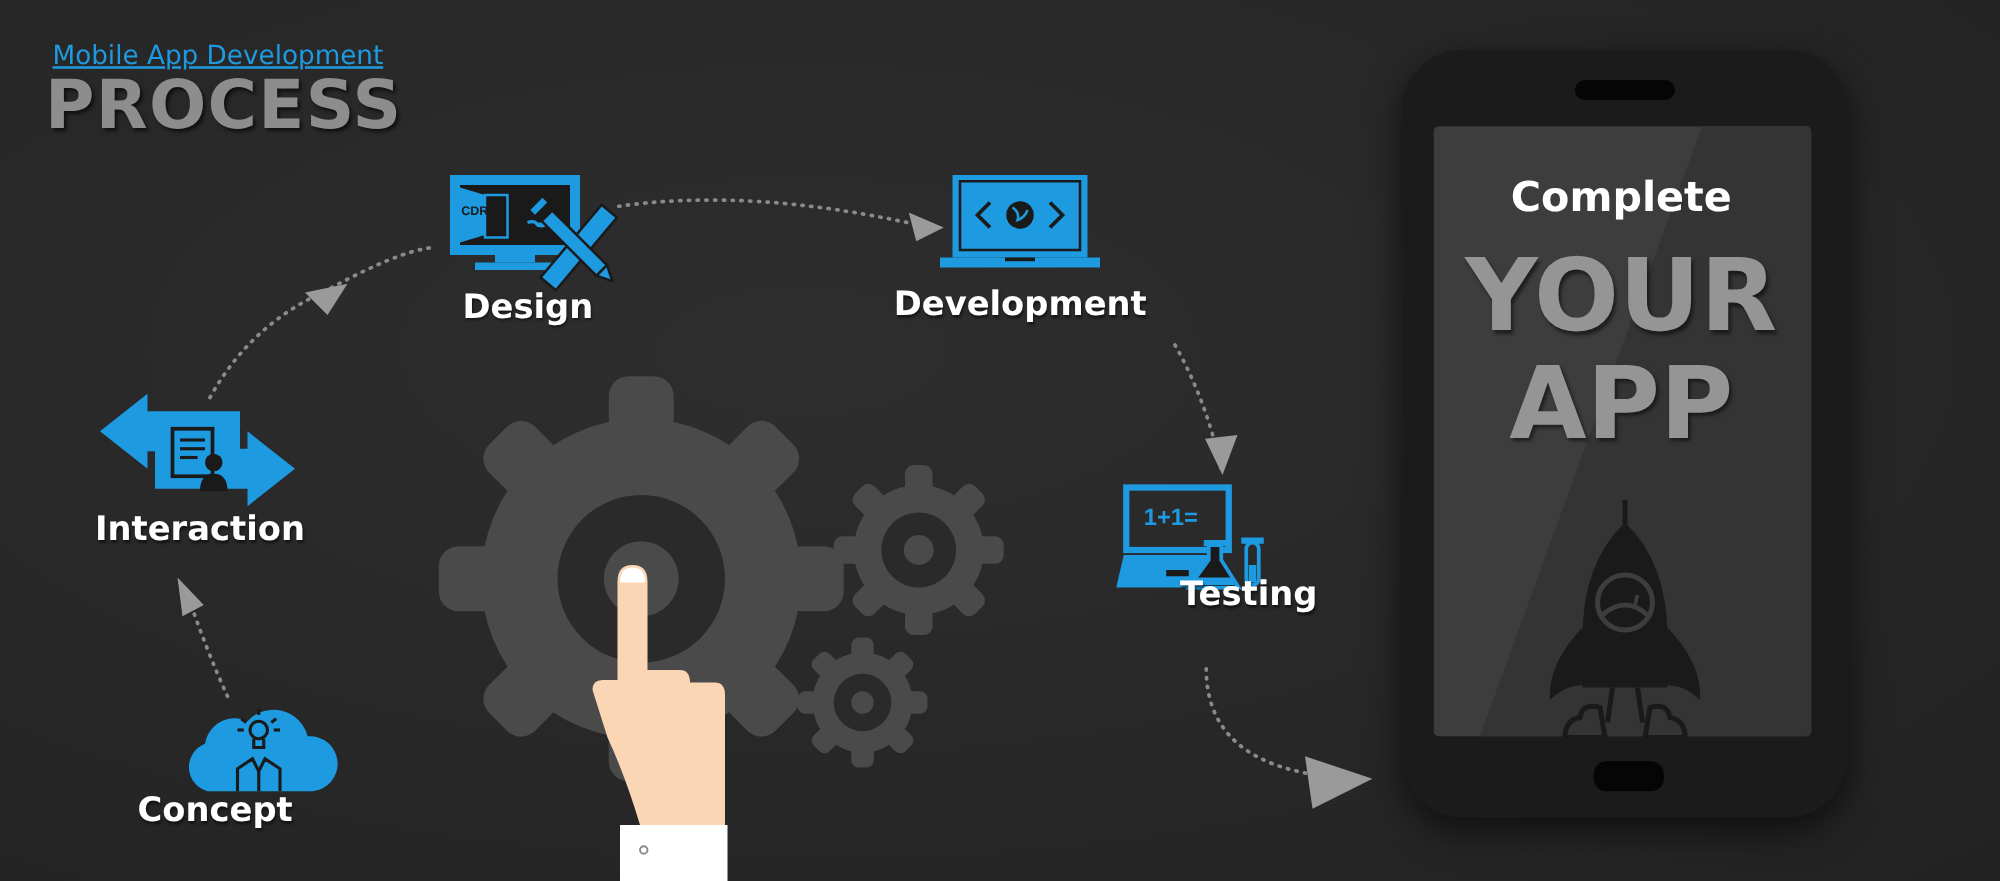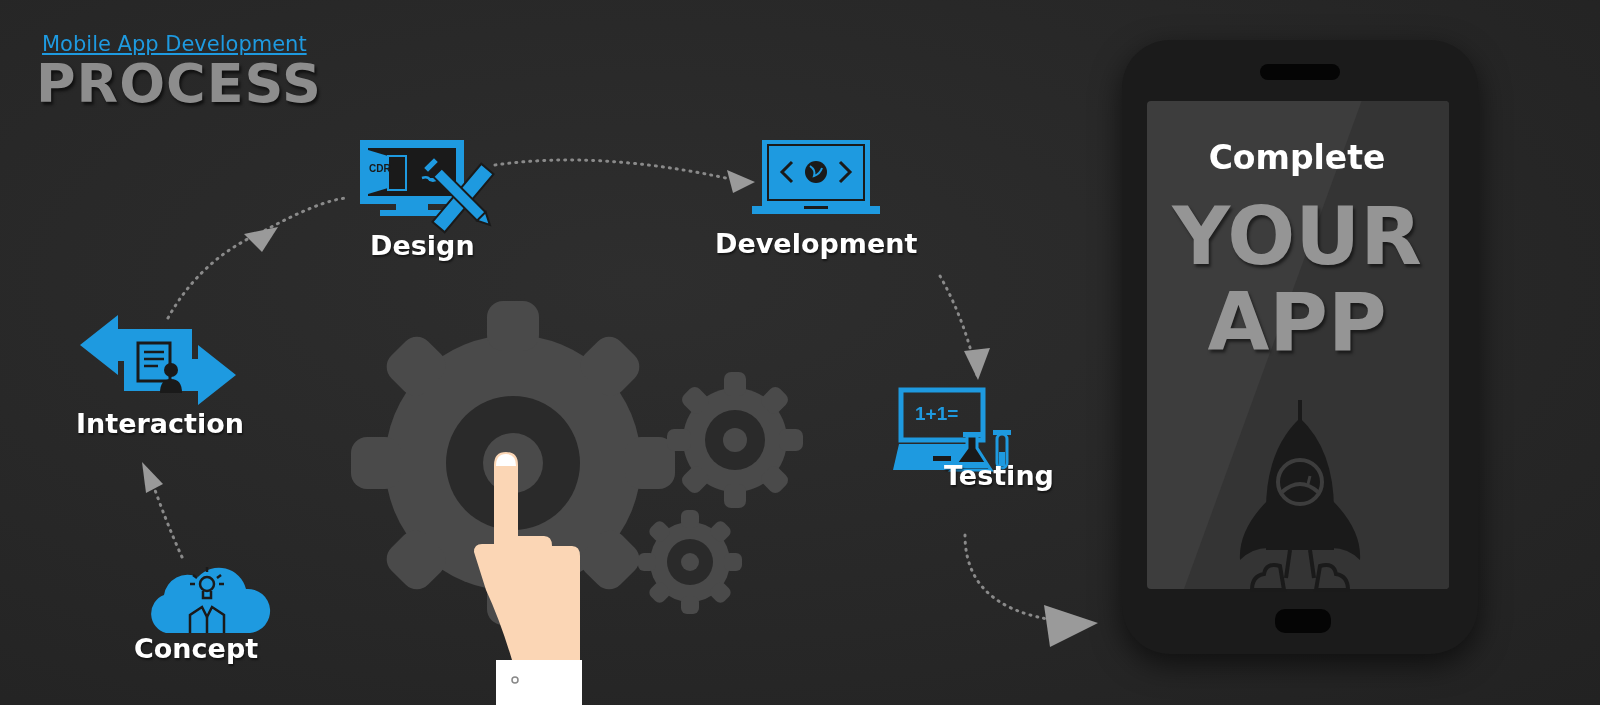--- a/index.html
+++ b/index.html
@@ -69,21 +69,21 @@
       <line x1="61" y1="2" x2="61" y2="7"></line>
       <line x1="47" y1="10" x2="51" y2="13"></line>
       <line x1="75" y1="10" x2="71" y2="13"></line>
       <line x1="44" y1="19" x2="49" y2="19"></line>
       <line x1="73" y1="19" x2="78" y2="19"></line>
       <path d="M44,68 L44,50 L56,42 L61,52 L66,42 L78,50 L78,68"></path>
       <line x1="61" y1="52" x2="61" y2="68"></line>
     </g>
   </svg>
 </div>
-<div class="abs label" style="left:110px;top:633px;margin-left:24px;">Concept</div>
+<div class="abs label" style="left:110px;top:633px;">Concept</div>
 
 <div class="abs" style="left:80px;top:315px;">
   <svg width="156" height="90" viewBox="0 0 156 90">
     <polygon points="0,30 38,0 38,14 112,14 112,46 38,46 38,60" fill="#1e9ae0"></polygon>
     <polygon points="156,60 118,90 118,76 44,76 44,44 118,44 118,30" fill="#1e9ae0"></polygon>
     <rect x="58" y="28" width="32" height="38" fill="#1e9ae0" stroke="#1a1a1a" stroke-width="3"></rect>
     <g stroke="#1a1a1a" stroke-width="2.5">
       <line x1="64" y1="37" x2="84" y2="37"></line>
       <line x1="64" y1="44" x2="84" y2="44"></line>
       <line x1="64" y1="51" x2="78" y2="51"></line>

